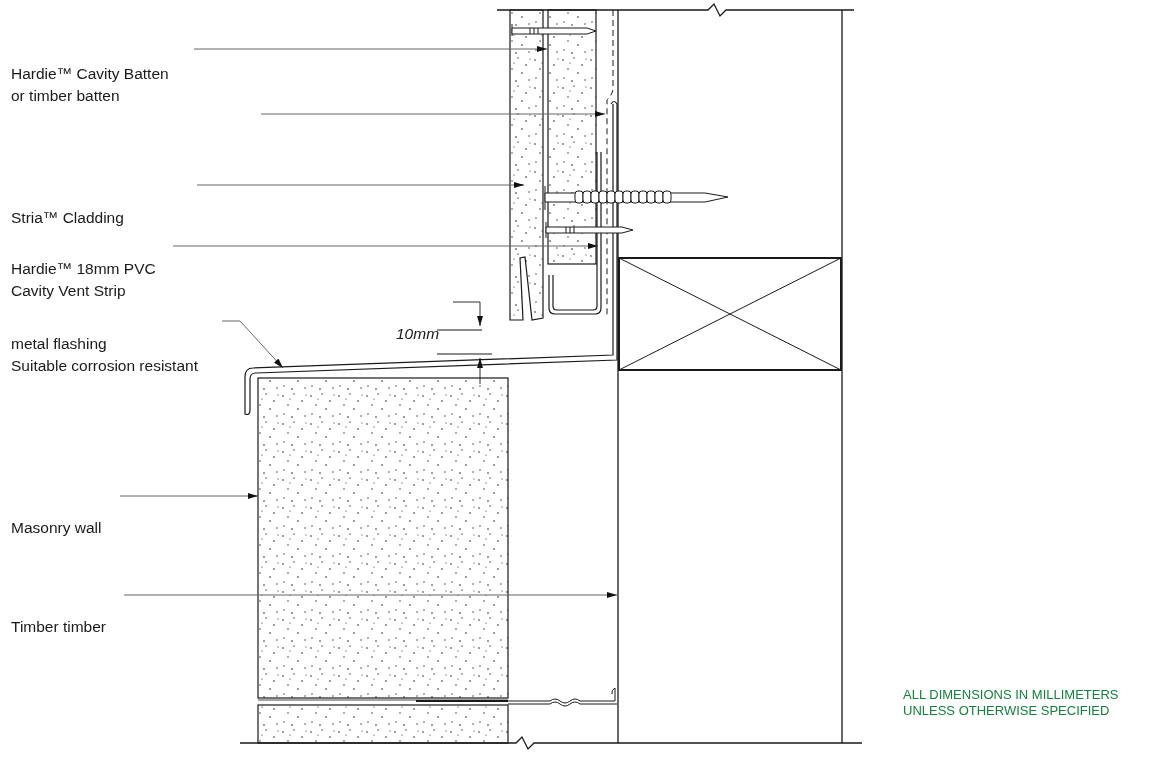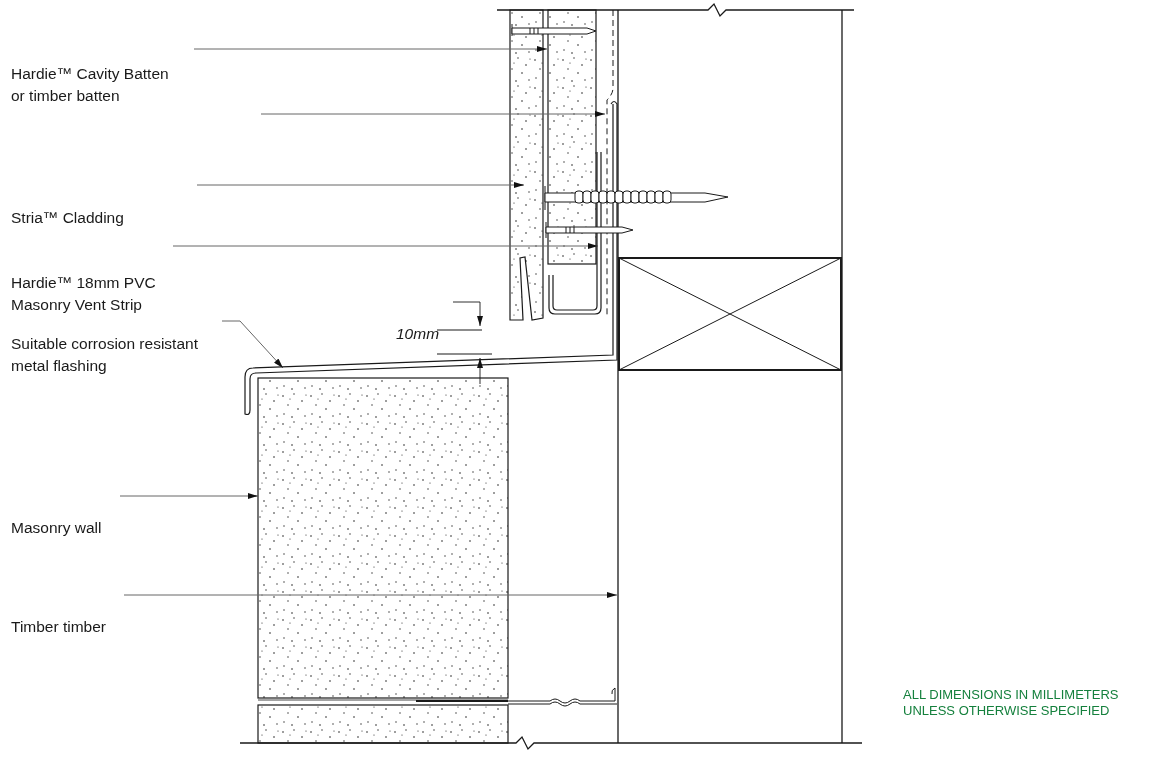--- a/index.html
+++ b/index.html
@@ -135,27 +135,27 @@
 
 <div class="label" style="left:11px; top:31px;">
   <div>Hardie™ Cavity Batten</div>
   <div>or timber batten</div>
 </div>
 <div class="label" style="left:11px; top:96px;">
 </div>
 <div class="label" style="left:11px; top:175px;">
   <div>Stria™ Cladding</div>
 </div>
-<div class="label" style="left:11px; top:240px;">
+<div class="label" style="left:11px; top:226px;">
   <div>Hardie™ 18mm PVC</div>
-  <div>Masonry Vent Strip</div>
+  <div>Cavity Vent Strip</div>
 </div>
 <div class="label" style="left:11px; top:301px;">
+  <div>metal flashing</div>
   <div>Suitable corrosion resistant</div>
-  <div>metal flashing</div>
 </div>
 <div class="label" style="left:11px; top:485px;">
   <div>Masonry wall</div>
 </div>
 <div class="label" style="left:11px; top:584px;">
   <div>Timber timber</div>
 </div>
 <div class="label" style="left:396px; top:291px;font-style:italic;">10mm</div>
 
 <div class="note" style="left:903px; top:687px;">

